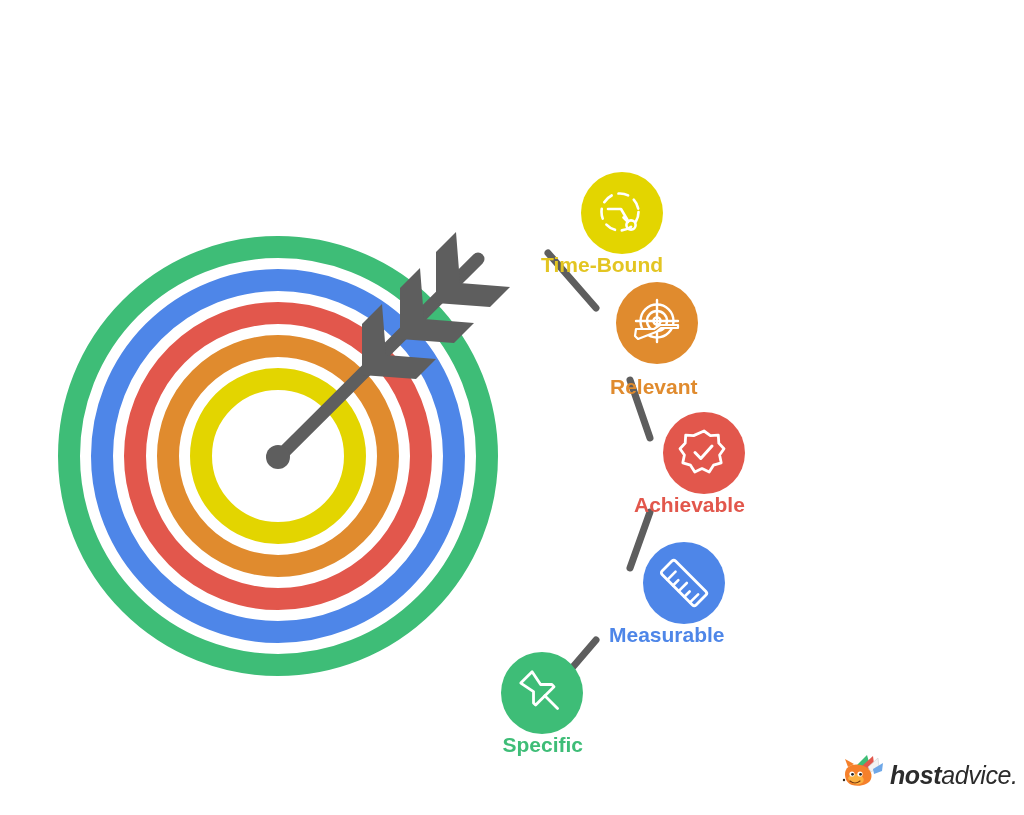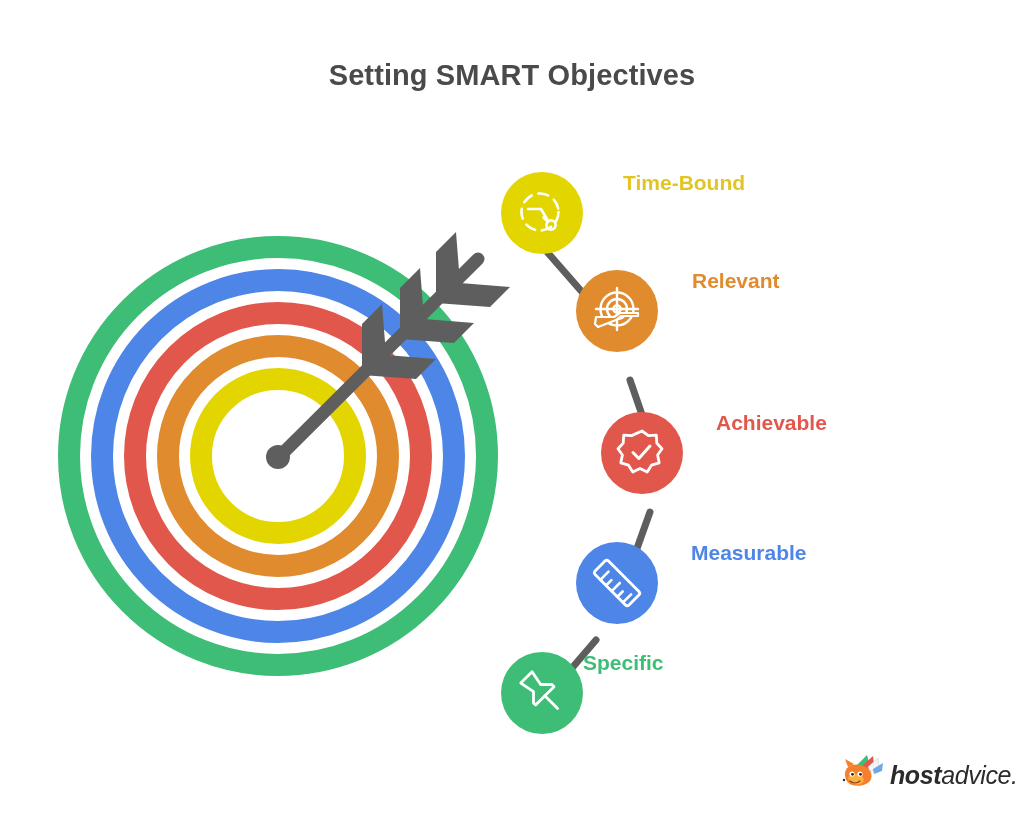--- a/index.html
+++ b/index.html
@@ -69,21 +69,22 @@
     position: absolute;
     left: 470px;
     top: 160px;
     width: 260px;
     height: 580px;
   }
 
   .step {
     position: absolute;
     display: flex;
-    align-items: flex-start;
+    align-items: flex-end;
+    flex-direction: column;
   }
   .step-badge {
     width: 82px;
     height: 82px;
     border-radius: 50%;
     display: flex;
     align-items: center;
     justify-content: center;
     flex: 0 0 auto;
     position: relative;
@@ -94,21 +95,21 @@
     font-size: 21px;
     font-weight: bold;
     white-space: nowrap;
     line-height: 1;
   }
 
   
   .step-time      { left: 501px; top: 172px; }
   .step-time      .step-label { margin-left: 40px; }
 
-  .step-relevant  { left: 576px; top: 270px; }
+  .step-relevant  { left: 576px; top: 282px; gap: 12px; }
   .step-relevant  .step-label { margin-left: 34px; }
 
   .step-achievable{ left: 601px; top: 412px; }
   .step-achievable .step-label { margin-left: 33px; }
 
   .step-measurable{ left: 576px; top: 542px; }
   .step-measurable .step-label { margin-left: 33px; }
 
   .step-specific  { left: 501px; top: 652px; }
   .step-specific  .step-label { }
@@ -132,21 +133,20 @@
     line-height: 1;
   }
   .logo-text .lt-bold { font-weight: bold; }
   .logo-text .lt-reg  { font-weight: normal; }
 </style>
 </head>
 <body>
 
 <div id="infographic">
 
-  <div class="page-title">Setting SMART Objectives</div>
 
   <div class="target-wrap">
     <svg class="target-svg" viewBox="0 0 440 440" xmlns="http://www.w3.org/2000/svg">
 
       <circle cx="220" cy="220" r="209" fill="none" stroke="#3ebd77" stroke-width="22"></circle>
       <circle cx="220" cy="220" r="176" fill="none" stroke="#4e86e8" stroke-width="22"></circle>
       <circle cx="220" cy="220" r="143" fill="none" stroke="#e2574c" stroke-width="22"></circle>
       <circle cx="220" cy="220" r="110" fill="none" stroke="#e08b2e" stroke-width="22"></circle>
       <circle cx="220" cy="220" r="77" fill="none" stroke="#e3d500" stroke-width="22"></circle>
       <circle cx="220" cy="220" r="44" fill="#ffffff"></circle>

